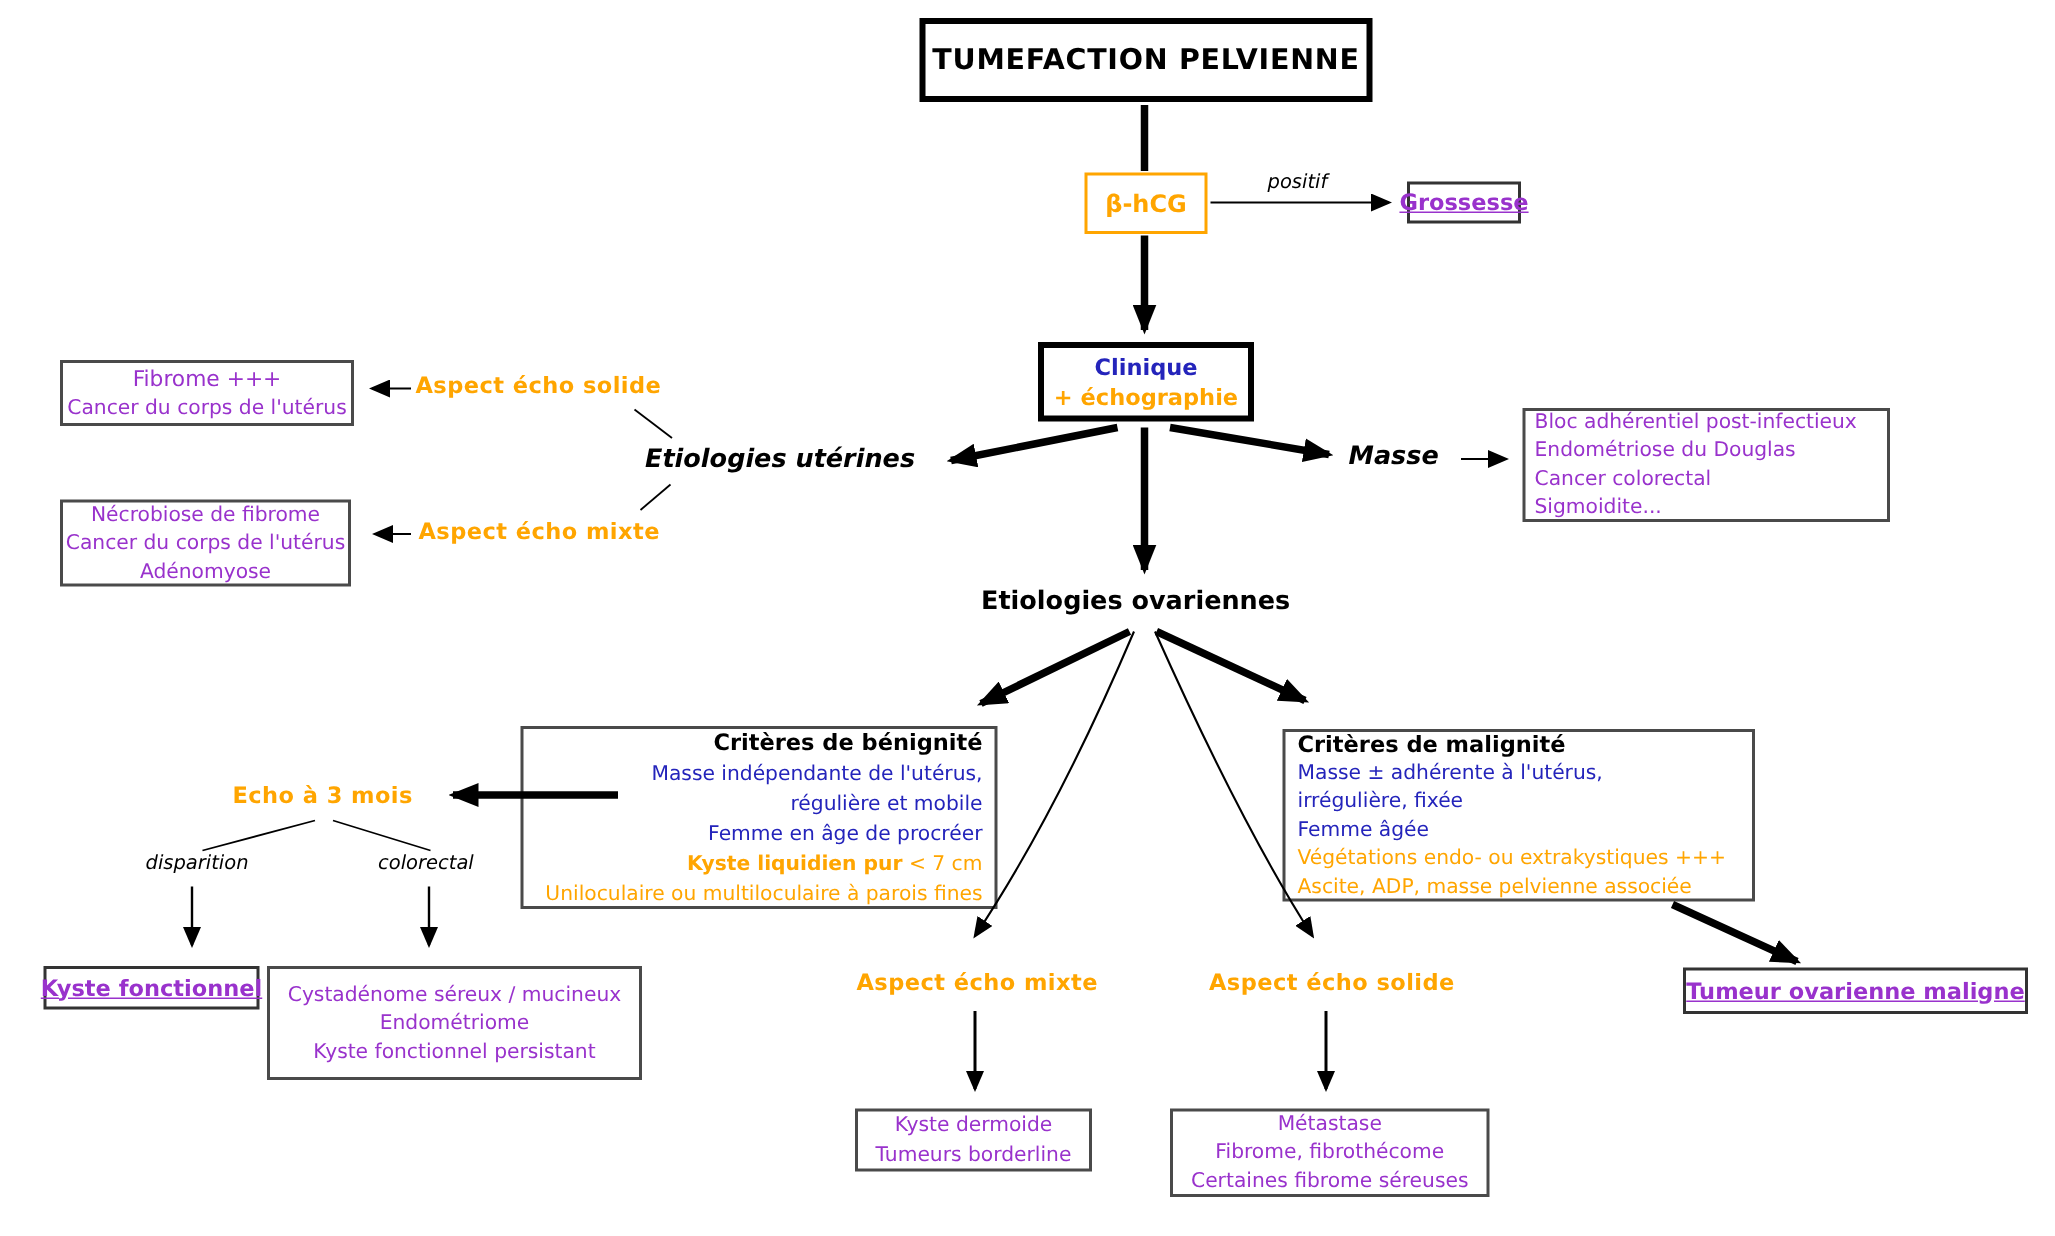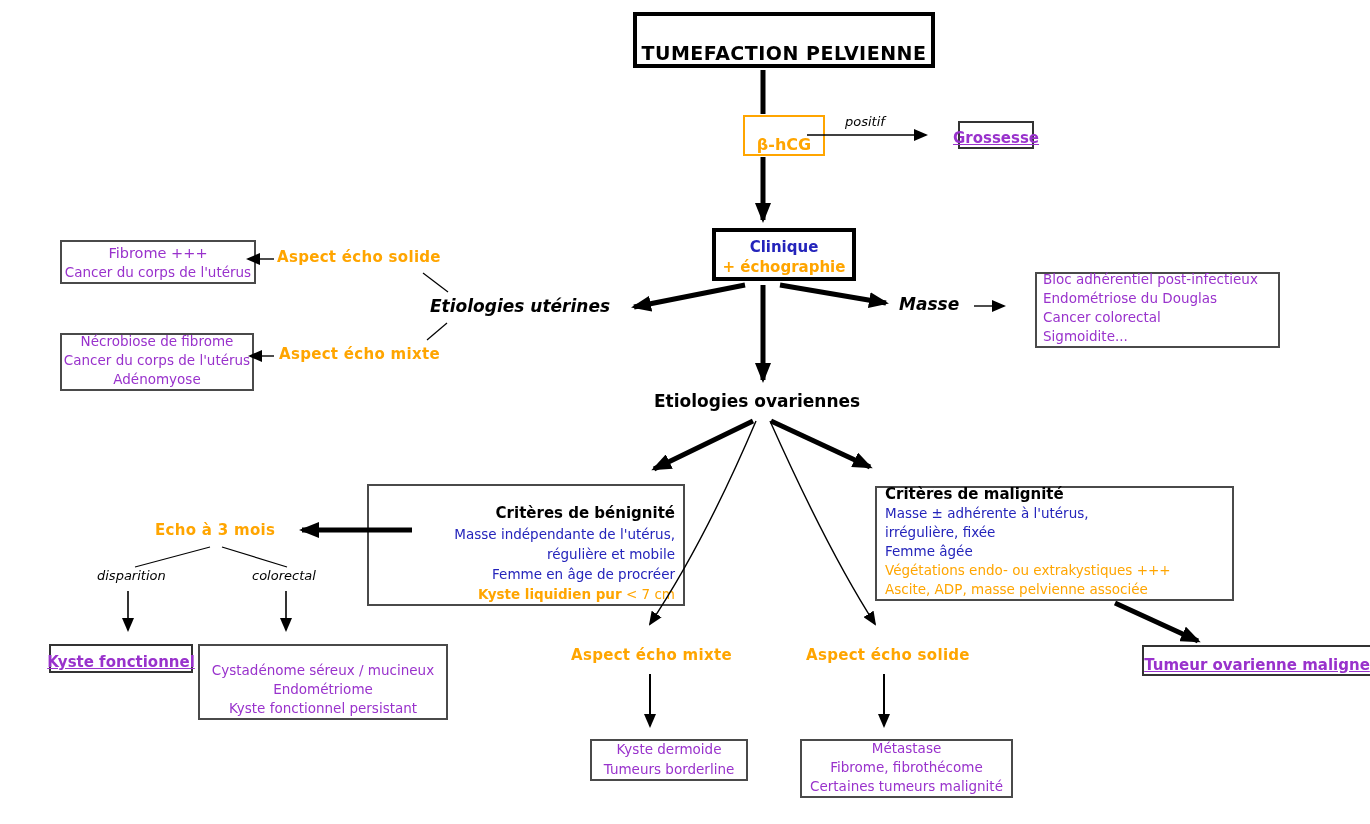--- a/index.html
+++ b/index.html
@@ -2,22 +2,22 @@
 <html><head>
 <meta charset="utf-8">
 <style>
   html,body{margin:0;padding:0;background:#fff;}
   #canvas{
     position:relative;width:1370px;height:824px;overflow:hidden;background:#ffffff;
     font-family:"DejaVu Sans",sans-serif;color:#000;
   }
   .box{
     position:absolute;background:#fff;border:2px solid #4a4a4a;
-    display:flex;flex-direction:column;justify-content:flex-end;align-items:center;
-    box-sizing:border-box;white-space:nowrap;margin-left:20px;
+    display:flex;flex-direction:column;justify-content:center;align-items:center;
+    box-sizing:border-box;white-space:nowrap;
   }
   .box.heavy{border:4px solid #000;}
   .box.orange-border{border:2px solid #FFA500;}
   .flabel{position:absolute;white-space:nowrap;}
   .t-title{font-weight:bold;font-size:19px;letter-spacing:.5px;}
   .t-node-bold{font-weight:bold;font-size:16px;}
   .t-label-orange{color:#FFA500;font-weight:bold;font-size:15px;letter-spacing:.3px;}
   .t-branch{font-weight:bold;font-style:italic;font-size:17px;}
   .t-branch-plain{font-weight:bold;font-size:17px;}
   .t-edge{font-style:italic;font-size:13px;}
@@ -82,23 +82,24 @@
     <span class="t-purple">Cancer colorectal</span>
     <span class="t-purple">Sigmoidite...</span>
   </div>
 
   <div class="box align-right" style="left:347px;top:484px;width:318px;height:122px">
     <span class="t-box-title">Critères de bénignité</span>
     <span class="t-blue lh20">Masse indépendante de l'utérus,</span>
     <span class="t-blue lh20">régulière et mobile</span>
     <span class="t-blue lh20">Femme en âge de procréer</span>
     <span class="t-orange-line lh20"><span class="t-orange-bold-inline">Kyste liquidien pur</span><span> &lt; 7 cm</span></span>
+    <span class="t-orange-line lh20">Uniloculaire ou multiloculaire à parois fines</span>
   </div>
 
-  <div class="box align-left" style="left:855px;top:486px;width:359px;height:115px;padding-left:8px">
+  <div class="box align-left" style="left:855px;top:486px;width:315px;height:115px;padding-left:8px">
     <span class="t-box-title" style="line-height:20px">Critères de malignité</span>
     <span class="t-blue">Masse ± adhérente à l'utérus,</span>
     <span class="t-blue">irrégulière, fixée</span>
     <span class="t-blue">Femme âgée</span>
     <span class="t-orange-line">Végétations endo- ou extrakystiques +++</span>
     <span class="t-orange-line">Ascite, ADP, masse pelvienne associée</span>
   </div>
 
   <span class="flabel t-label-orange" style="left:155px;top:521px">Echo à 3 mois</span>
   <span class="flabel t-edge" style="left:97px;top:568px">disparition</span>
@@ -117,21 +118,21 @@
   <span class="flabel t-label-orange" style="left:571px;top:646px">Aspect écho mixte</span>
   <div class="box" style="left:570px;top:739px;width:158px;height:42px">
     <span class="t-purple" style="line-height:20px">Kyste dermoide</span>
     <span class="t-purple" style="line-height:20px">Tumeurs borderline</span>
   </div>
 
   <span class="flabel t-label-orange" style="left:806px;top:646px">Aspect écho solide</span>
   <div class="box" style="left:780px;top:739px;width:213px;height:59px">
     <span class="t-purple">Métastase</span>
     <span class="t-purple">Fibrome, fibrothécome</span>
-    <span class="t-purple">Certaines tumeurs malignité</span>
+    <span class="t-purple">Certaines fibrome séreuses</span>
   </div>
 
   <div class="box" style="left:1122px;top:645px;width:230px;height:31px;border-color:#333">
     <span class="t-purple-big">Tumeur ovarienne maligne</span>
   </div>
 
   <svg class="overlay" width="1370" height="824" viewBox="0 0 1370 824">
     <defs>
       <marker id="mkThick" markerUnits="userSpaceOnUse" markerWidth="20" markerHeight="16" viewBox="0 0 20 16" refX="17" refY="8" orient="auto">
         <path d="M0,0 L20,8 L0,16 Z" fill="#000"></path>

